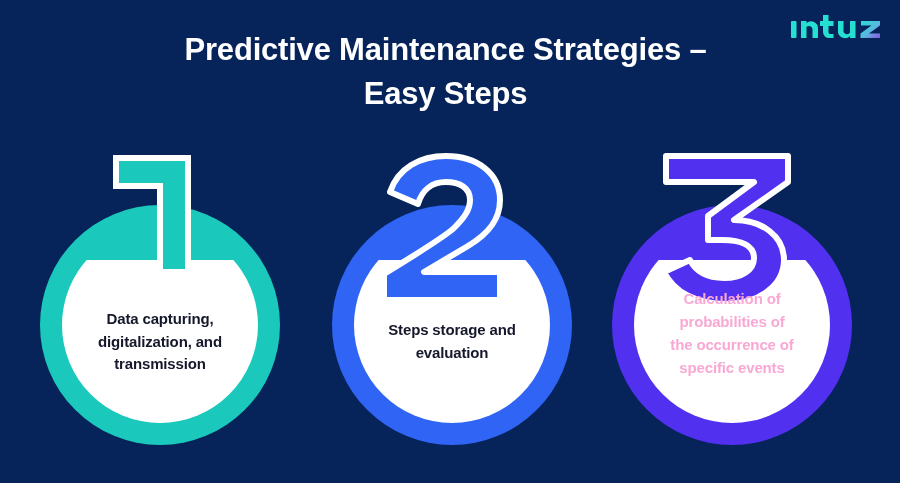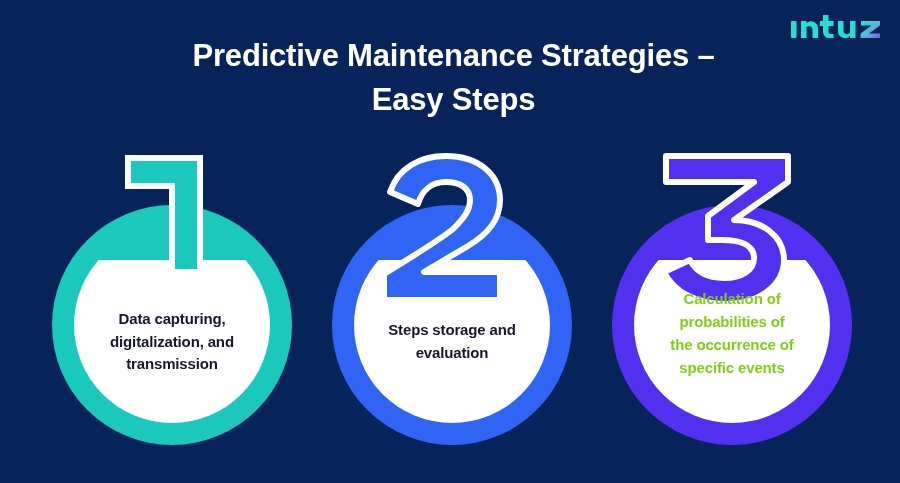--- a/index.html
+++ b/index.html
@@ -29,49 +29,48 @@
     width: 92px;
     height: 34px;
     display: flex;
     align-items: center;
     justify-content: flex-end;
   }
 
   
   .title {
     position: absolute;
-    top: 34px;
+    top: 28px;
     left: 0;
     width: 891px;
     text-align: center;
     color: #ffffff;
     font-size: 31px;
     font-weight: bold;
     line-height: 1.42;
     letter-spacing: -0.2px;
     white-space: pre-line;
-    margin-left: 8px;
   }
 
   
   .steps {
     position: absolute;
     top: 150px;
     left: 0;
     width: 900px;
     height: 310px;
   }
 
   .step {
     position: absolute;
     top: 0;
     width: 280px;
     height: 310px;
   }
-  .step-1 { left: 32px; }
+  .step-1 { left: 20px; }
   .step-2 { left: 312px; }
   .step-3 { left: 592px; }
 
   .step-svg {
     position: absolute;
     top: 0;
     left: 0;
     width: 280px;
     height: 310px;
     display: block;
@@ -190,20 +189,20 @@
           <circle cx="140" cy="175" r="98" fill="#ffffff"></circle>
         </g>
         <g>
           <path d="M74 6 H196 V32 L142 70 C170 70 192 86 192 110
                    C192 136 166 154 134 154 C104 154 82 142 72 122
                    L98 110 C104 122 116 128 132 128
                    C150 128 162 120 162 108 C162 96 150 90 130 90 H116 V66
                    L162 32 H74 Z" fill="#5230f0" stroke="#ffffff" stroke-width="6" stroke-linejoin="round"></path>
         </g>
       </svg>
-      <div class="step-text" style="color: #84cc16;">Calculation of
+      <div class="step-text" style="color: #f9a8d4;">Calculation of
 probabilities of
 the occurrence of
 specific events</div>
     </div>
 
   </div>
 </div>
 
 </body></html>

